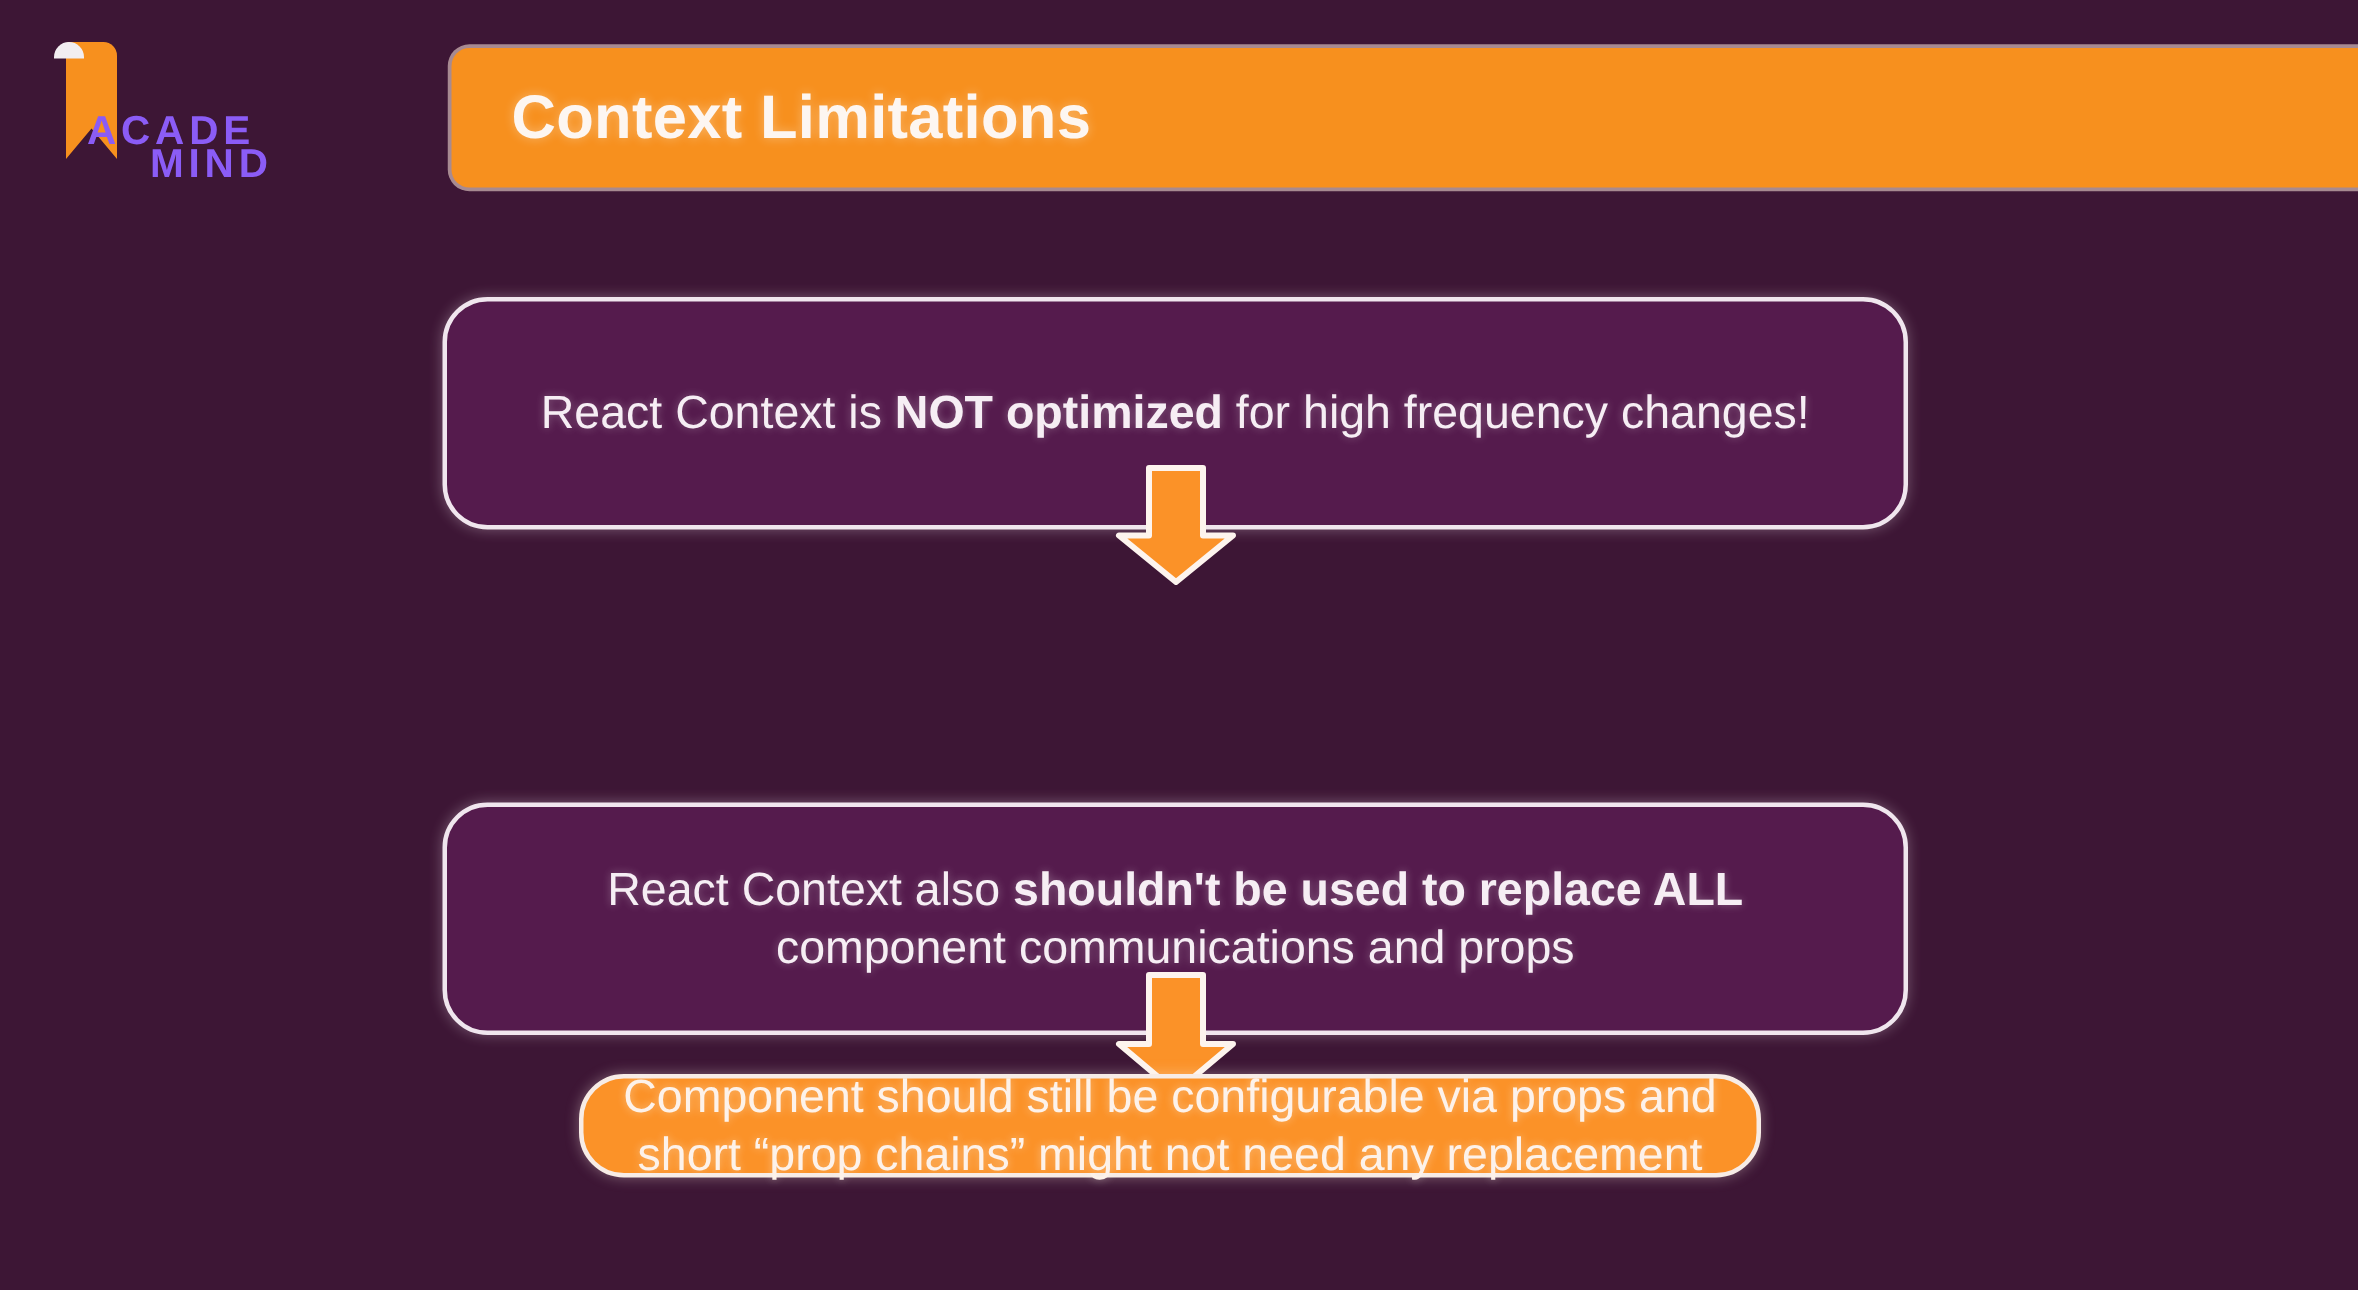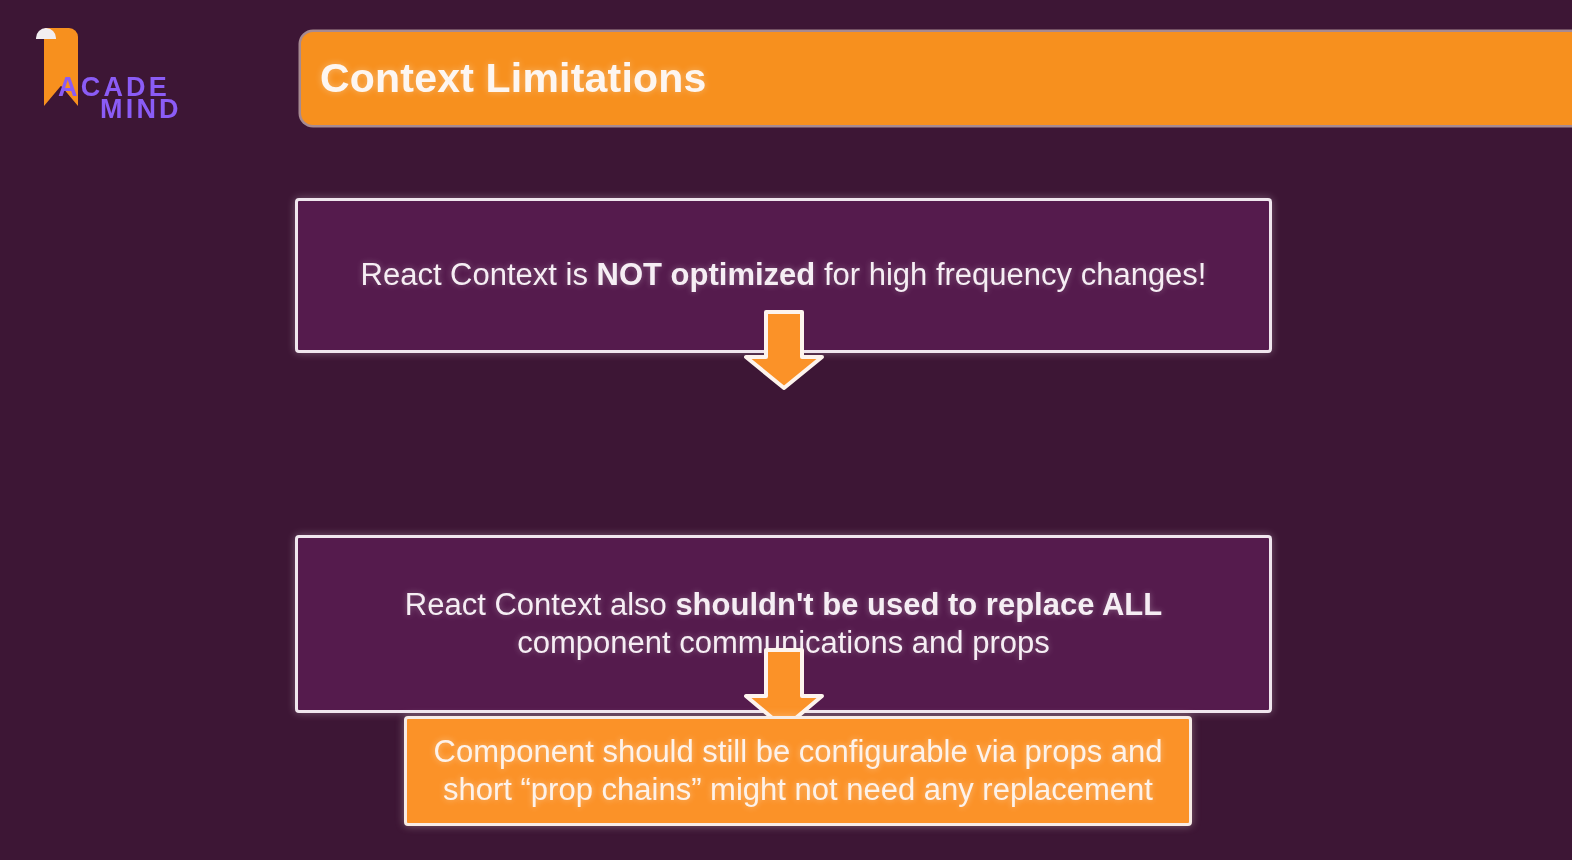--- a/index.html
+++ b/index.html
@@ -74,29 +74,29 @@
     border-radius: 12px;
     box-shadow: 0 0 0 2.5px rgba(255,235,220,0.55);
     display: flex;
     align-items: center;
   }
   .title-text {
     color: #fdf6f1;
     font-size: 41px;
     font-weight: 700;
     letter-spacing: 0.2px;
-    padding-left: 19px;
+    padding-left: 40px;
     text-shadow: 0 0 7px rgba(255,255,255,0.35);
   }
 
   
   .box {
     position: absolute;
     box-sizing: border-box;
-    border-radius: 4px;
+    border-radius: 30px;
     display: flex;
     align-items: center;
     justify-content: center;
     text-align: center;
   }
   .box-purple {
     background: #551b4d;
     border: 3px solid #f0e6ee;
     box-shadow: 0 0 9px rgba(255,240,250,0.30);
   }
@@ -113,22 +113,22 @@
     text-shadow: 0 0 6px rgba(255,255,255,0.30);
   }
   .box-orange .box-text {
     color: #fdf2ea;
     text-shadow: 0 0 6px rgba(255,250,245,0.45);
   }
   .box-text b { font-weight: 700; }
 
   #box-stmt-1 { left: 295px; top: 198px; width: 977px; height: 155px; }
   #box-note-1 { left: 388px; top: 379px; width: 790px; height: 92px; }
-  #box-stmt-2 { left: 295px; top: 535px; width: 977px; height: 178px; }
-  #box-note-2 { left: 404px; top: 716px; width: 788px; height: 110px; }
+  #box-stmt-2 { left: 295px; top: 535px; width: 977px; height: 155px; }
+  #box-note-2 { left: 386px; top: 716px; width: 788px; height: 69px; }
 
   
   .arrow {
     position: absolute;
     pointer-events: none;
   }
   #arrow-1 { left: 736px; top: 310px; width: 96px; height: 80px; }
   #arrow-2 { left: 736px; top: 648px; width: 96px; height: 82px; }
 </style>
 </head>

